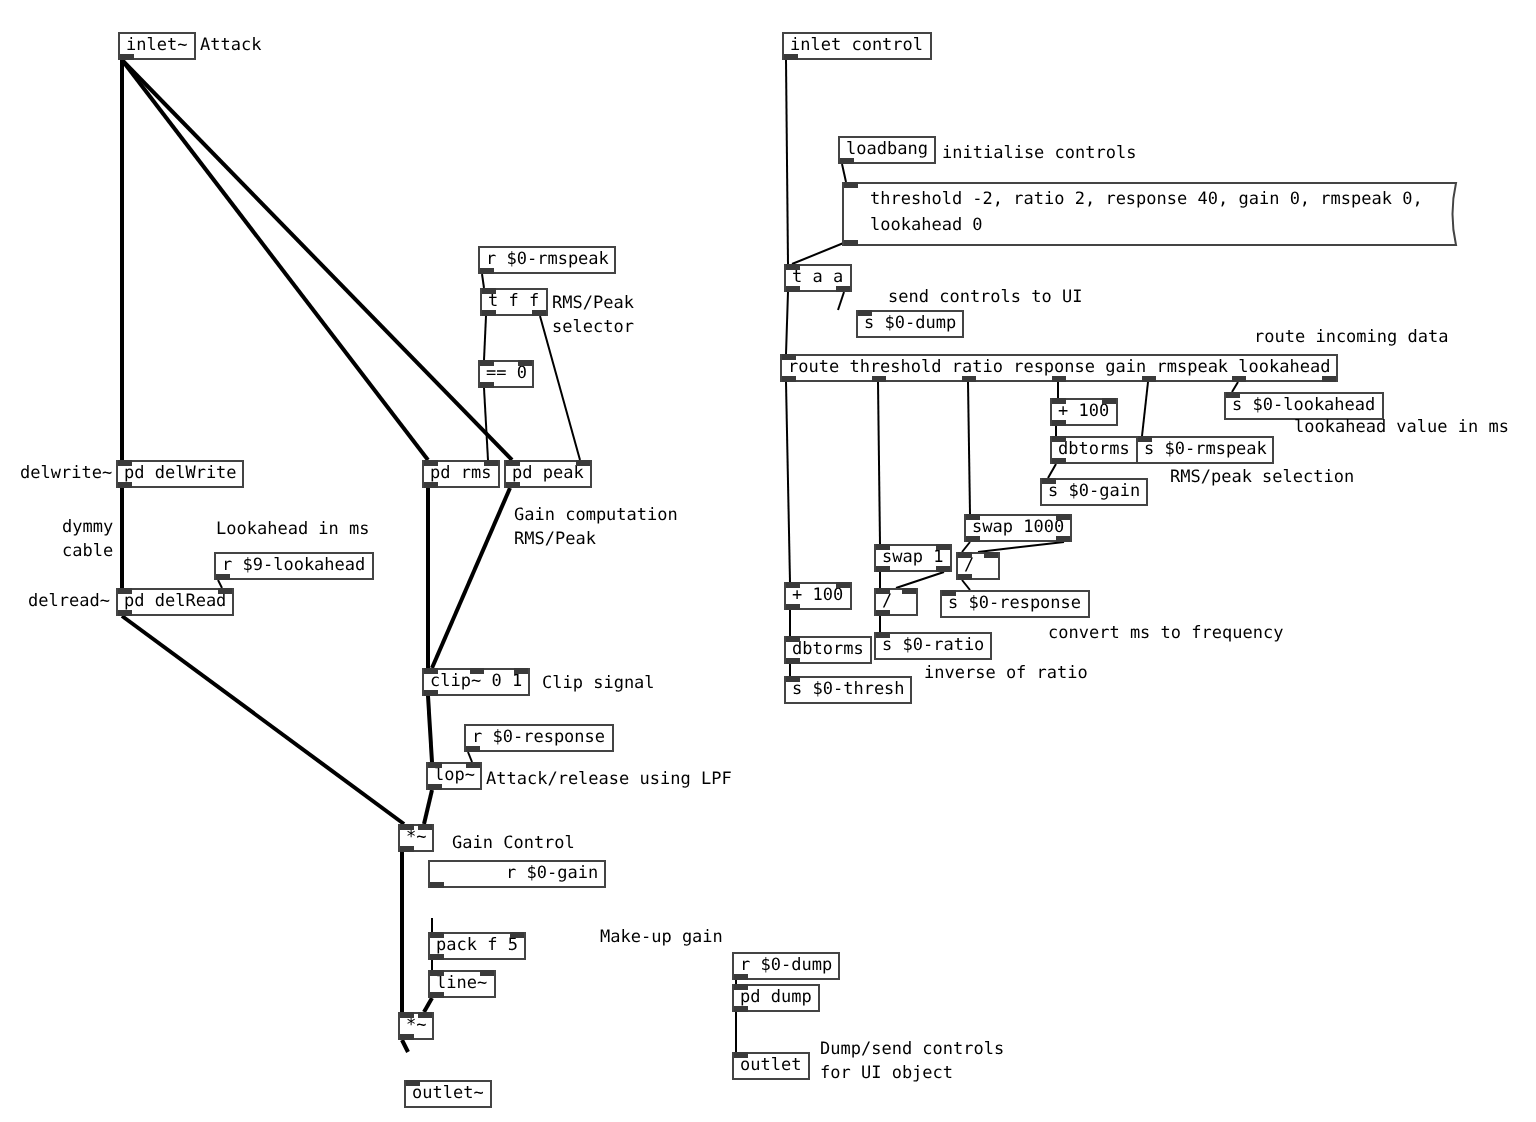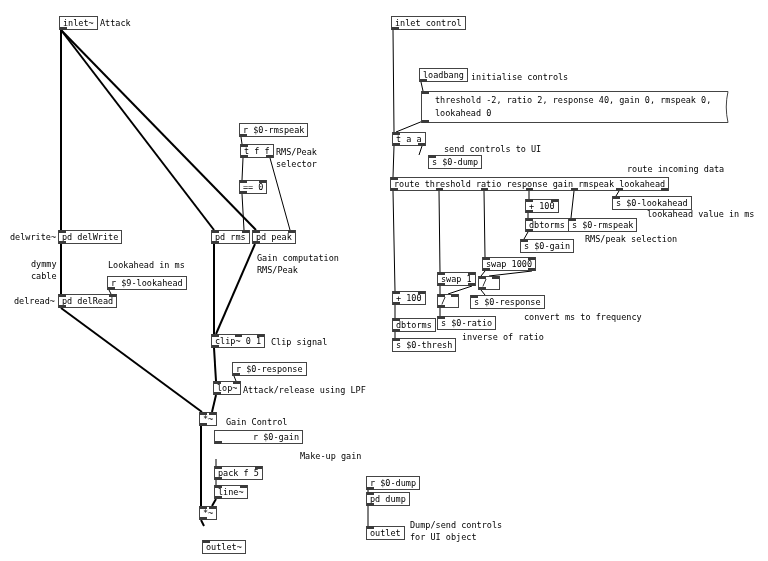--- a/index.html
+++ b/index.html
@@ -85,21 +85,21 @@
     <div class="node comment" style="left: 14px; top: 295px;"><span class="lbl">delread~</span></div>
     <div class="node object" style="left: 58px; top: 294px;"><span class="lbl">pd delRead</span><i class="stub in" style="left: 0px;"></i><i class="stub in" style="left: 50px;"></i><i class="stub out" style="left: 0px;"></i></div>
     <div class="node object" style="left: 211px; top: 334px;"><span class="lbl">clip~ 0 1</span><i class="stub in" style="left: 0px;"></i><i class="stub in" style="left: 23px;"></i><i class="stub in" style="left: 45px;"></i><i class="stub out" style="left: 0px;"></i></div>
     <div class="node comment" style="left: 271px; top: 336px;"><span class="lbl">Clip signal</span></div>
     <div class="node object" style="left: 232px; top: 362px;"><span class="lbl">r $0-response</span><i class="stub out" style="left: 0px;"></i></div>
     <div class="node object" style="left: 213px; top: 381px;"><span class="lbl">lop~</span><i class="stub in" style="left: 0px;"></i><i class="stub in" style="left: 19px;"></i><i class="stub out" style="left: 0px;"></i></div>
     <div class="node comment" style="left: 243px; top: 384px;"><span class="lbl">Attack/release using LPF</span></div>
     <div class="node object" style="left: 199px; top: 412px;"><span class="lbl">*~</span><i class="stub in" style="left: 0px;"></i><i class="stub in" style="left: 9px;"></i><i class="stub out" style="left: 0px;"></i></div>
     <div class="node comment" style="left: 226px; top: 416px;"><span class="lbl">Gain Control</span></div>
     <div class="node object" style="left: 214px; top: 430px; padding-left: 38px;"><span class="lbl">r $0-gain</span><i class="stub out" style="left: 0px;"></i></div>
-    <div class="node comment" style="left: 272px; top: 450px; padding-left: 28px;"><span class="lbl">Make-up gain</span></div>
+    <div class="node comment" style="left: 272px; top: 463px; padding-left: 28px;"><span class="lbl">Make-up gain</span></div>
     <div class="node object" style="left: 214px; top: 466px;"><span class="lbl">pack f 5</span><i class="stub in" style="left: 0px;"></i><i class="stub in" style="left: 40px;"></i><i class="stub out" style="left: 0px;"></i></div>
     <div class="node object" style="left: 214px; top: 485px;"><span class="lbl">line~</span><i class="stub in" style="left: 0px;"></i><i class="stub in" style="left: 25px;"></i><i class="stub out" style="left: 0px;"></i></div>
     <div class="node object" style="left: 199px; top: 506px;"><span class="lbl">*~</span><i class="stub in" style="left: 0px;"></i><i class="stub in" style="left: 9px;"></i><i class="stub out" style="left: 0px;"></i></div>
     <div class="node object" style="left: 202px; top: 526px; margin-top: 14px;"><span class="lbl">outlet~</span><i class="stub in" style="left: 0px;"></i></div>
     <div class="node object" style="left: 391px; top: 16px;"><span class="lbl">inlet control</span><i class="stub out" style="left: 0px;"></i></div>
     <div class="node object" style="left: 419px; top: 68px;"><span class="lbl">loadbang</span><i class="stub out" style="left: 0px;"></i></div>
     <div class="node comment" style="left: 471px; top: 71px;"><span class="lbl">initialise controls</span></div>
     <div class="node msg" style="left: 421px; top: 91px;"><span class="lbl">threshold -2, ratio 2, response 40, gain 0, rmspeak 0,
 lookahead 0</span><i class="stub in" style="left: 0px;"></i><i class="stub out" style="left: 0px;"></i><svg width="7" height="32" style="position: absolute; right: -6px; top: -1px; overflow: visible; z-index: 3;">
         <path d="M0 0.5 H5 Q1.5 16 5 31.5 H0" fill="none" stroke="#444444" stroke-width="1"></path>

